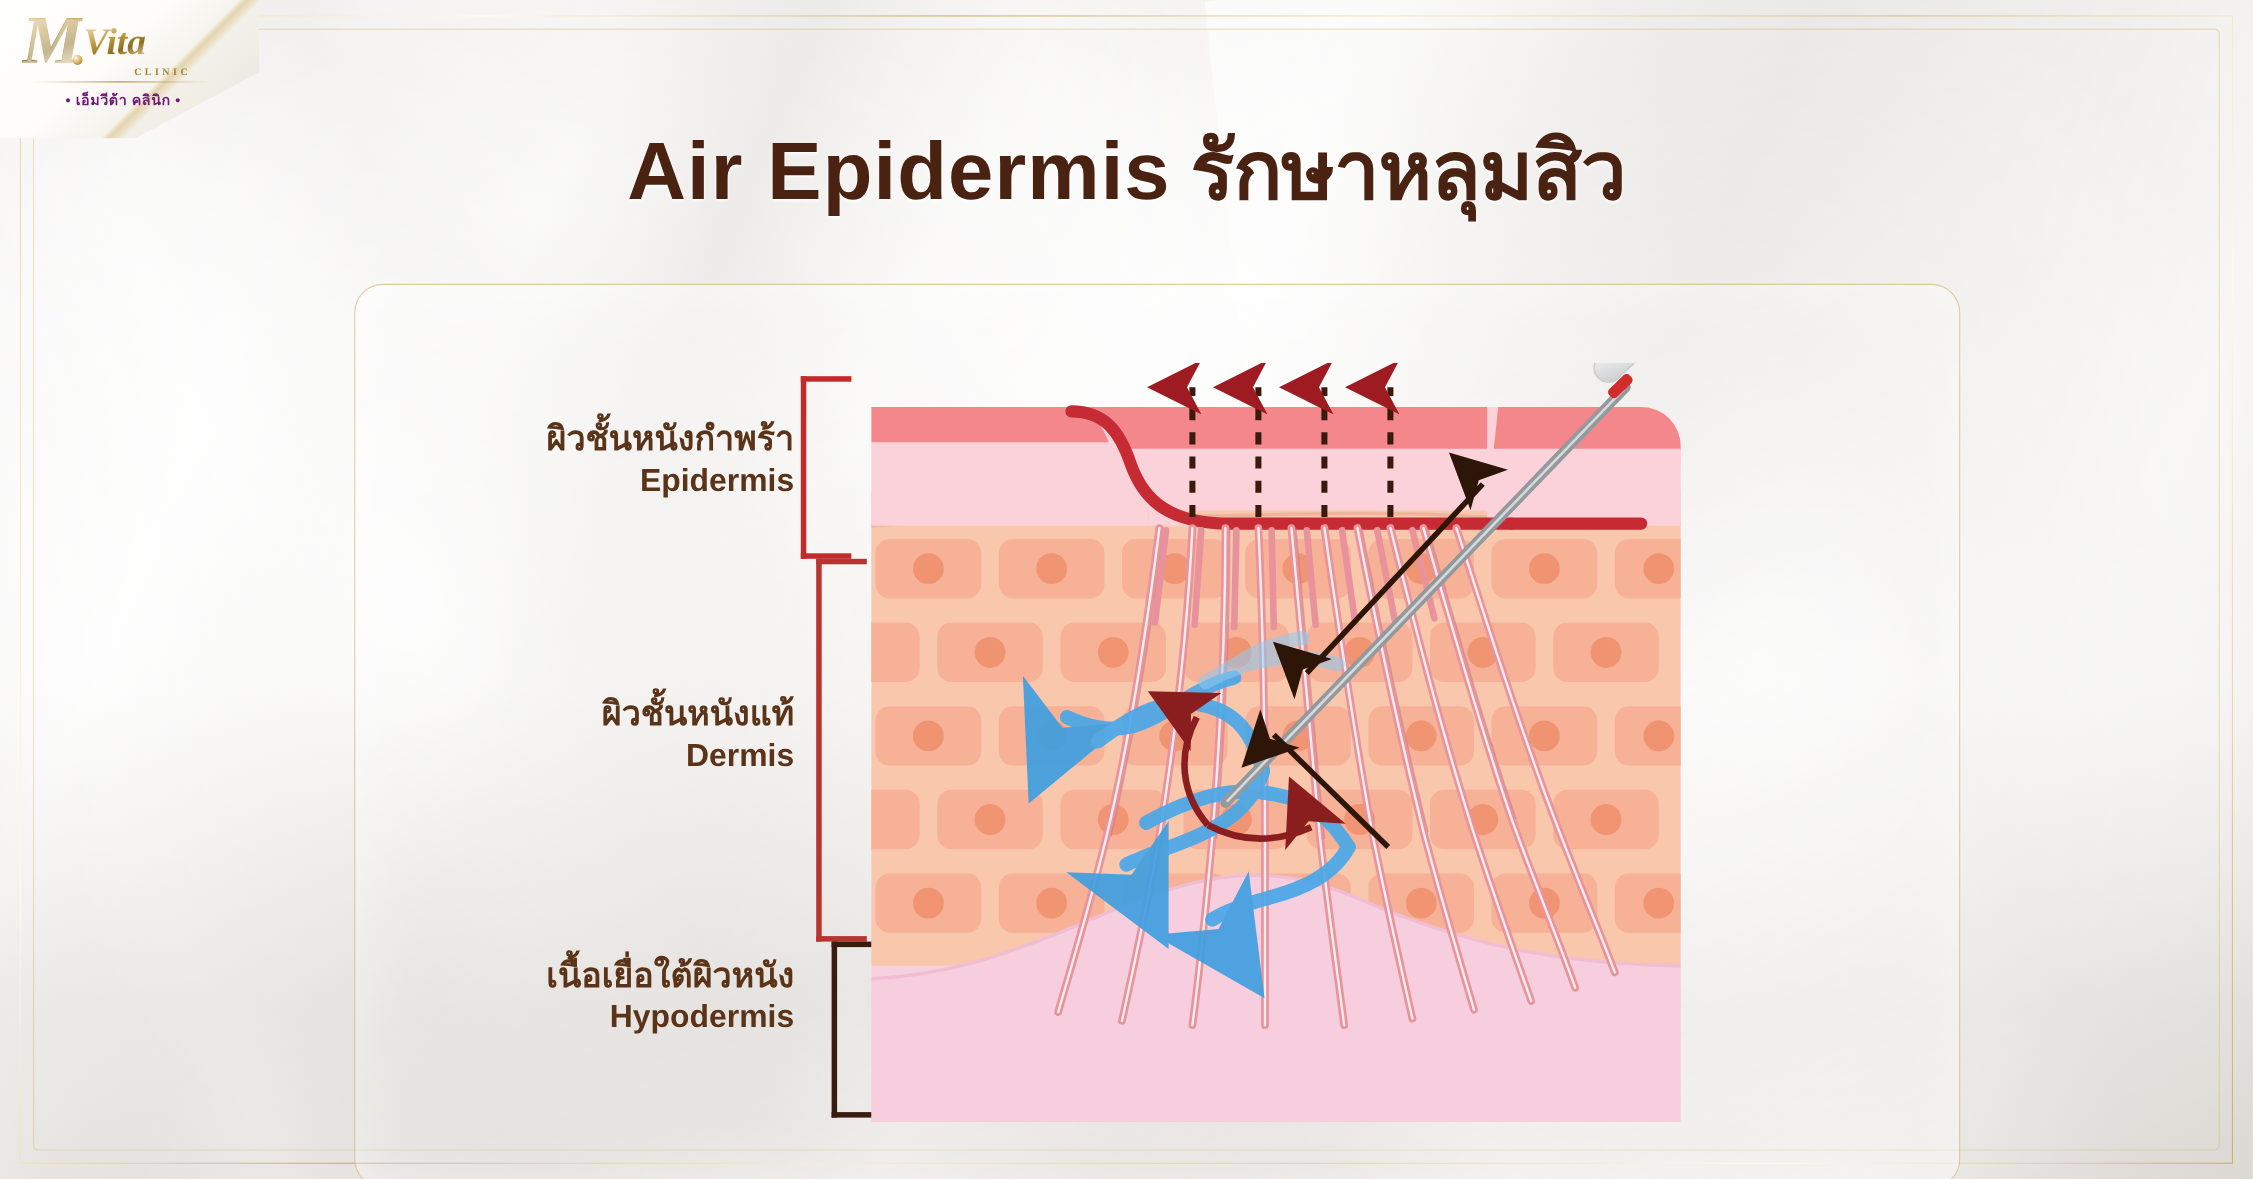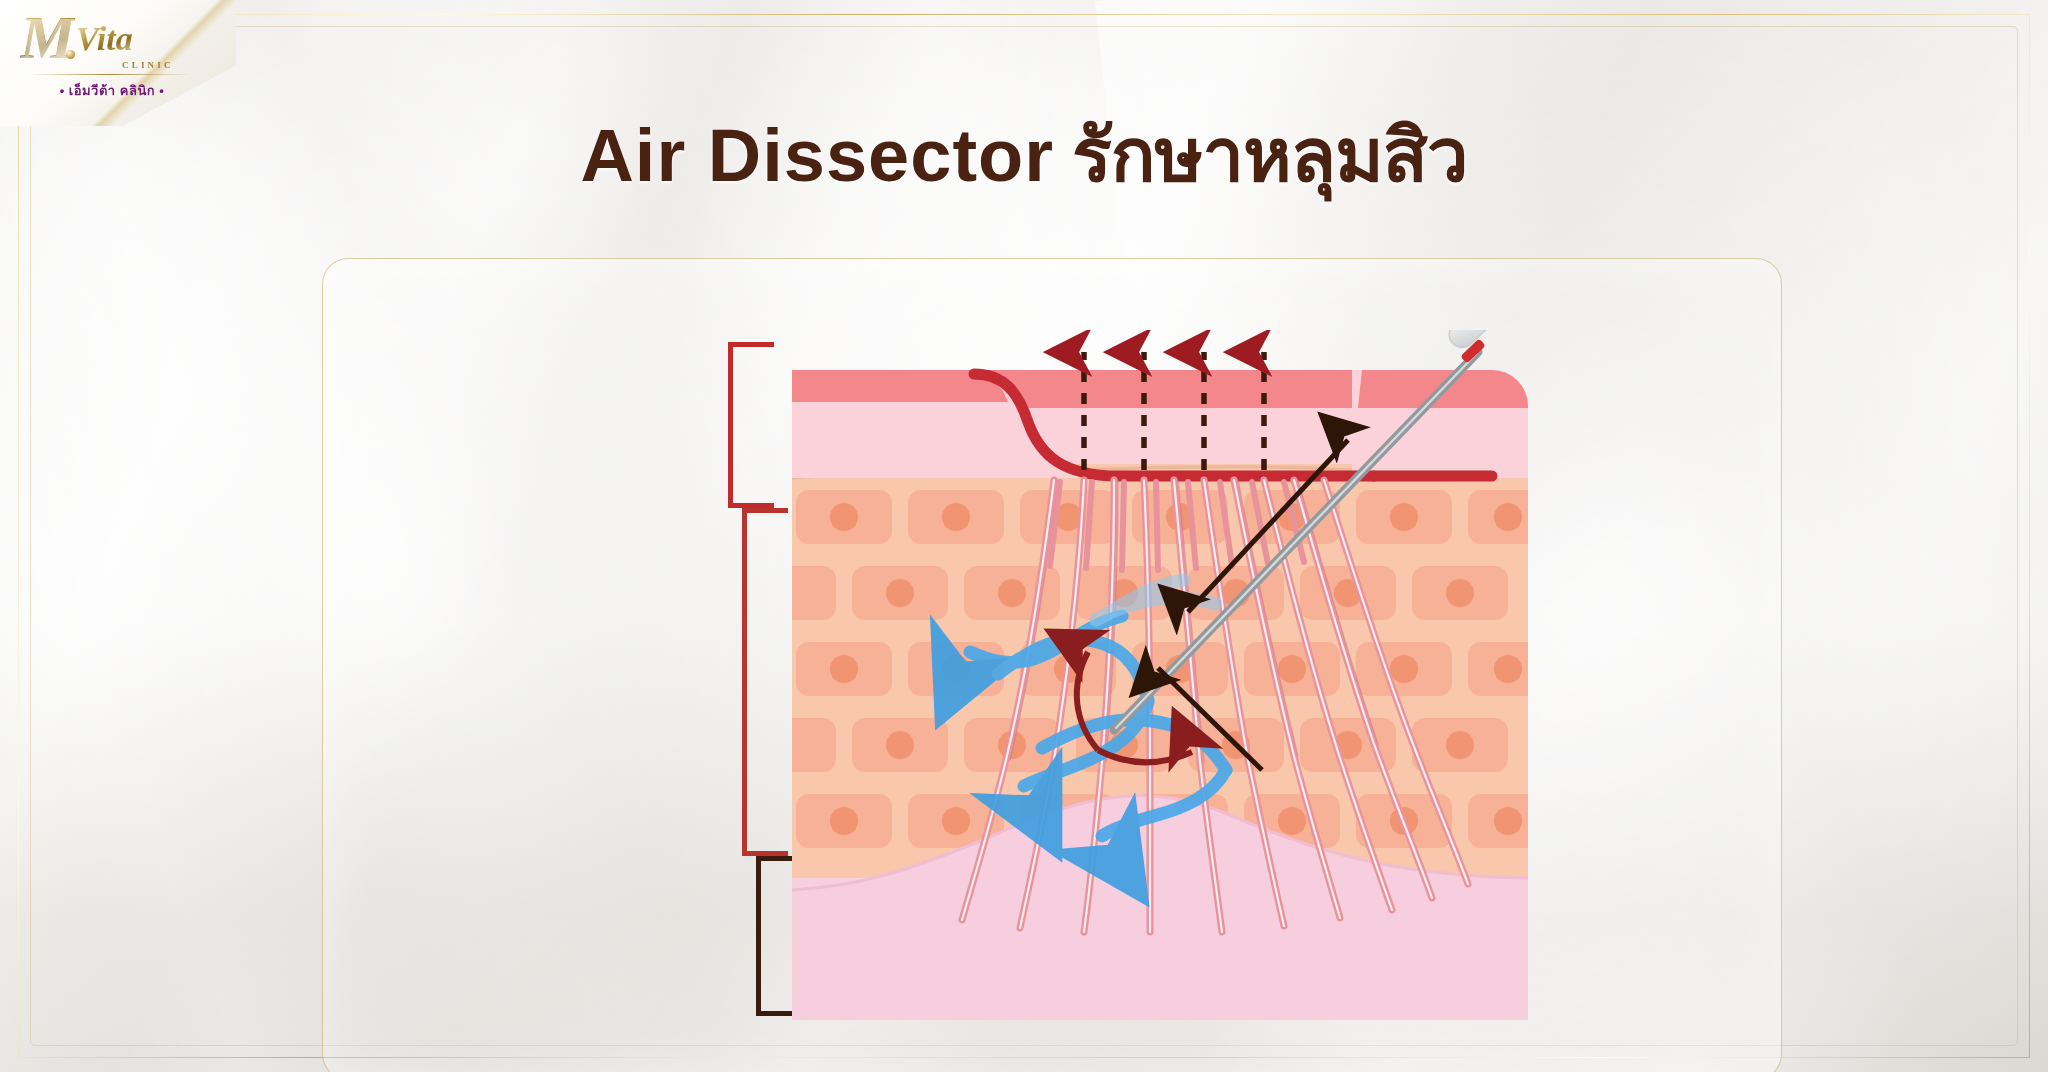--- a/index.html
+++ b/index.html
@@ -167,25 +167,39 @@
   <div class="logo-wrap">
     <span class="logo-m">M</span>
     <span class="logo-dot"></span>
     <span class="logo-vita">Vita</span>
     <span class="logo-clinic">CLINIC</span>
     <span class="logo-rule"></span>
     <span class="logo-thai">• เอ็มวีต้า คลินิก •</span>
   </div>
 
   <div class="headline">
-    <span class="en">Air Dissector</span><span class="th">รักษาหลุมสิว</span>
+    <span class="en">Air Epidermis</span><span class="th">รักษาหลุมสิว</span>
   </div>
 
   <div class="card"></div>
 
+  <div class="labels">
+    <div class="lab lab-epi">
+      <span class="th">ผิวชั้นหนังกำพร้า</span>
+      <span class="en">Epidermis</span>
+    </div>
+    <div class="lab lab-der">
+      <span class="th">ผิวชั้นหนังแท้</span>
+      <span class="en">Dermis</span>
+    </div>
+    <div class="lab lab-hyp">
+      <span class="th">เนื้อเยื่อใต้ผิวหนัง</span>
+      <span class="en">Hypodermis</span>
+    </div>
+  </div>
 
   <div class="bracket br-epi">
     <span class="vert"></span>
     <span class="tick t"></span>
     <span class="tick b"></span>
   </div>
   <div class="bracket br-der">
     <span class="vert"></span>
     <span class="tick t"></span>
     <span class="tick b"></span>

